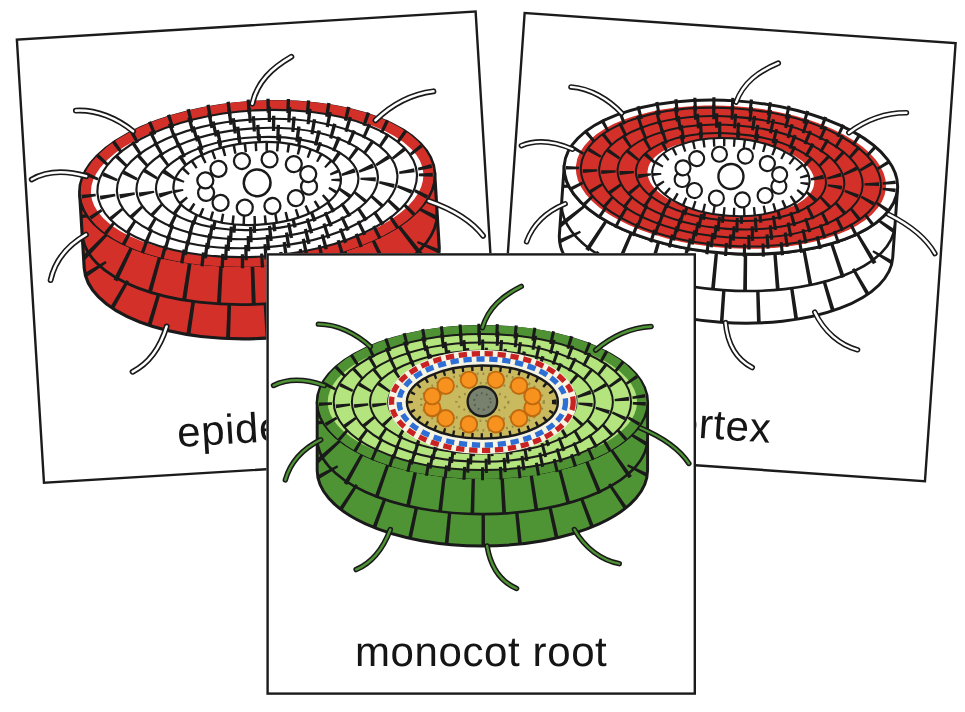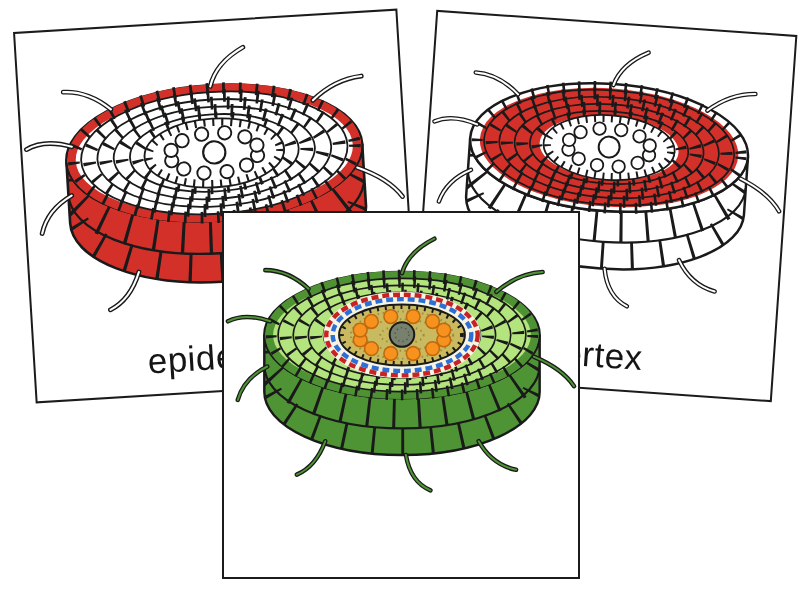--- a/index.html
+++ b/index.html
@@ -226,15 +226,16 @@
           <path d="M103,226 C97,242 88,254 74,260" stroke="#1a1a1a" stroke-width="4.6"></path>
           <path d="M103,226 C97,242 88,254 74,260" stroke="#4f9434" stroke-width="2"></path>
           <path d="M185,240 C188,258 196,270 210,276" stroke="#1a1a1a" stroke-width="4.6"></path>
           <path d="M185,240 C188,258 196,270 210,276" stroke="#4f9434" stroke-width="2"></path>
           <path d="M259,226 C268,242 282,252 297,255" stroke="#1a1a1a" stroke-width="4.6"></path>
           <path d="M259,226 C268,242 282,252 297,255" stroke="#4f9434" stroke-width="2"></path>
           <path d="M315,140 C334,148 348,158 356,170" stroke="#1a1a1a" stroke-width="4.6"></path>
           <path d="M315,140 C334,148 348,158 356,170" stroke="#4f9434" stroke-width="2"></path>
         </g>
       </svg>
+    <div class="label">monocot root</div>
   </div>
 
 </div>
 
 </body></html>

